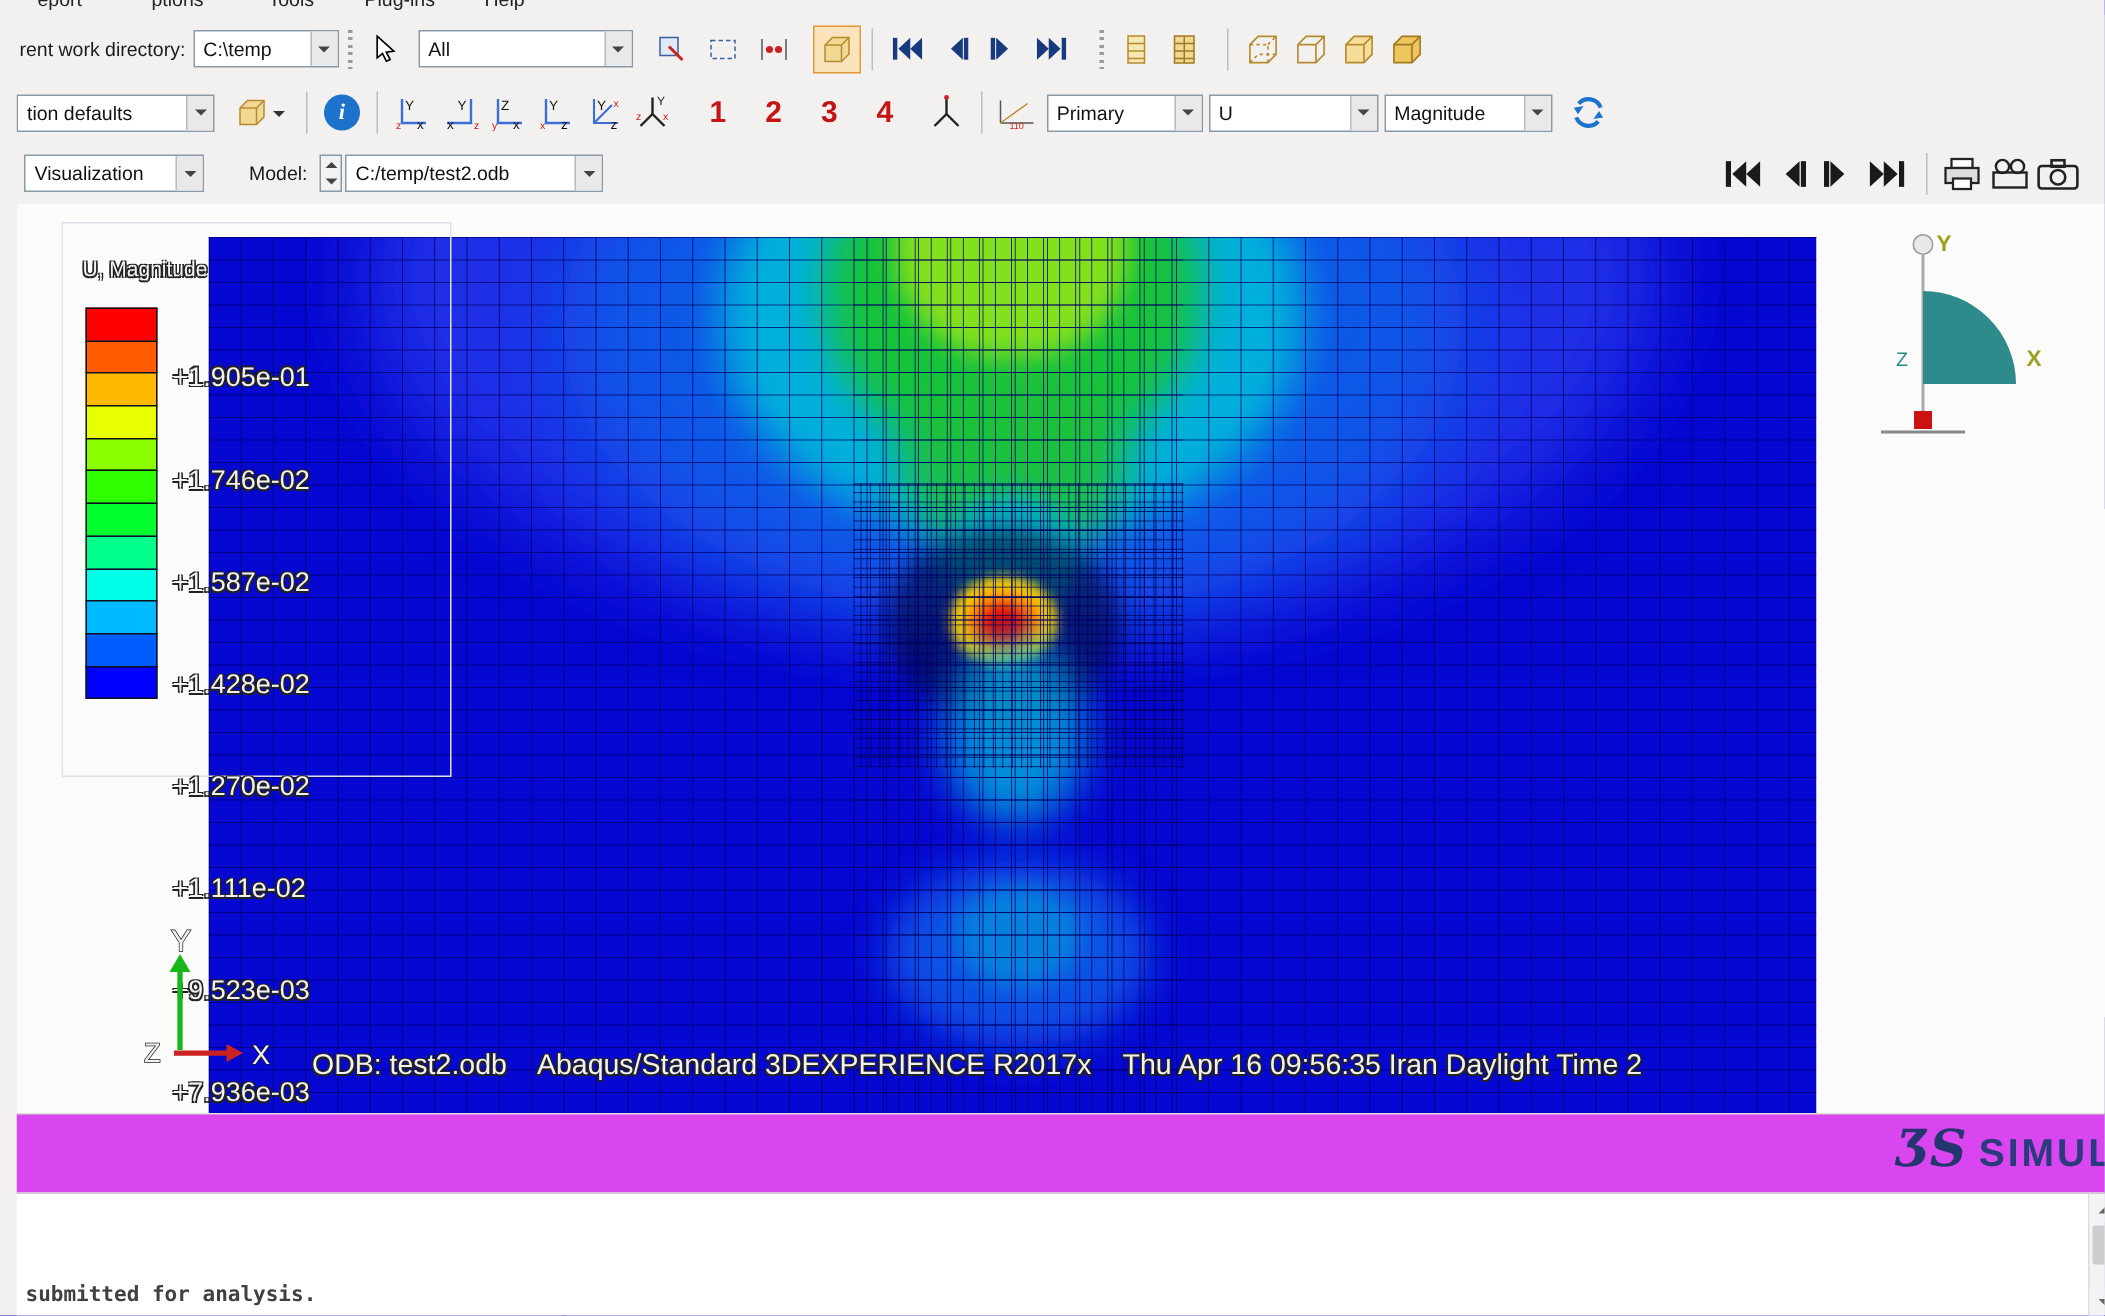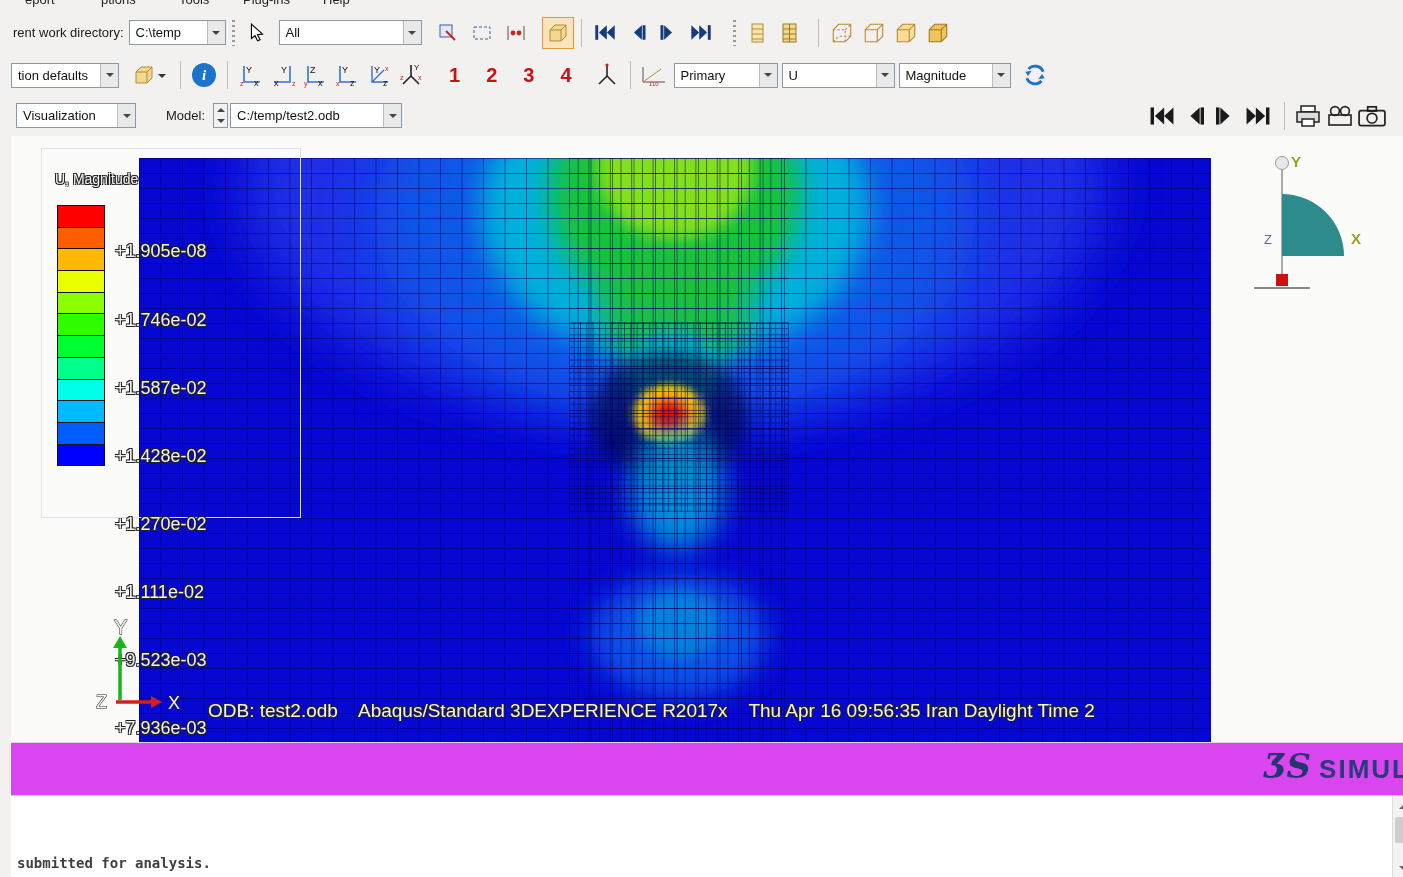--- a/index.html
+++ b/index.html
@@ -198,21 +198,21 @@
     </div>
     <div class="btn">
       <svg width="24" height="24" viewBox="0 0 22 22">
           <path d="M3 8 8 3h11v11l-5 5H3z" fill="#efc65e" stroke="#a07a20"></path>
           <path d="M3 8h11v11M14 8l5-5" fill="none" stroke="#a07a20"></path>
         </svg>
     </div>
   </div>
 
   <div class="tb" id="tb2">
-    <div class="combo" style="width:108px">
+    <div class="combo" style="width:132px">
       <span class="val">tion defaults</span>
       <span class="dd">
           <i></i>
         </span>
     </div>
     <div class="btn" style="width:46px;margin-left:6px">
       <svg width="22" height="22" viewBox="0 0 22 22">
           <path d="M3 8 8 3h11v11l-5 5H3z" fill="#f2d993" stroke="#b68a2e"></path>
           <path d="M3 8h11v11M14 8l5-5" fill="none" stroke="#b68a2e"></path>
         </svg>
@@ -456,21 +456,21 @@
         <div class="sw" style="background: rgb(139, 255, 0);"></div>
         <div class="sw" style="background: rgb(46, 255, 0);"></div>
         <div class="sw" style="background: rgb(0, 255, 46);"></div>
         <div class="sw" style="background: rgb(0, 255, 139);"></div>
         <div class="sw" style="background: rgb(0, 255, 232);"></div>
         <div class="sw" style="background: rgb(0, 186, 255);"></div>
         <div class="sw" style="background: rgb(0, 93, 255);"></div>
         <div class="sw" style="background: rgb(0, 0, 255);"></div>
       </div>
       <div class="labels whitetext">
-        <div>+1.905e-08</div>
+        <div>+1.905e-01</div>
         <div>+1.746e-02</div>
         <div>+1.587e-02</div>
         <div>+1.428e-02</div>
         <div>+1.270e-02</div>
         <div>+1.111e-02</div>
         <div>+9.523e-03</div>
         <div>+7.936e-03</div>
         <div>+6.349e-03</div>
         <div>+4.762e-03</div>
         

